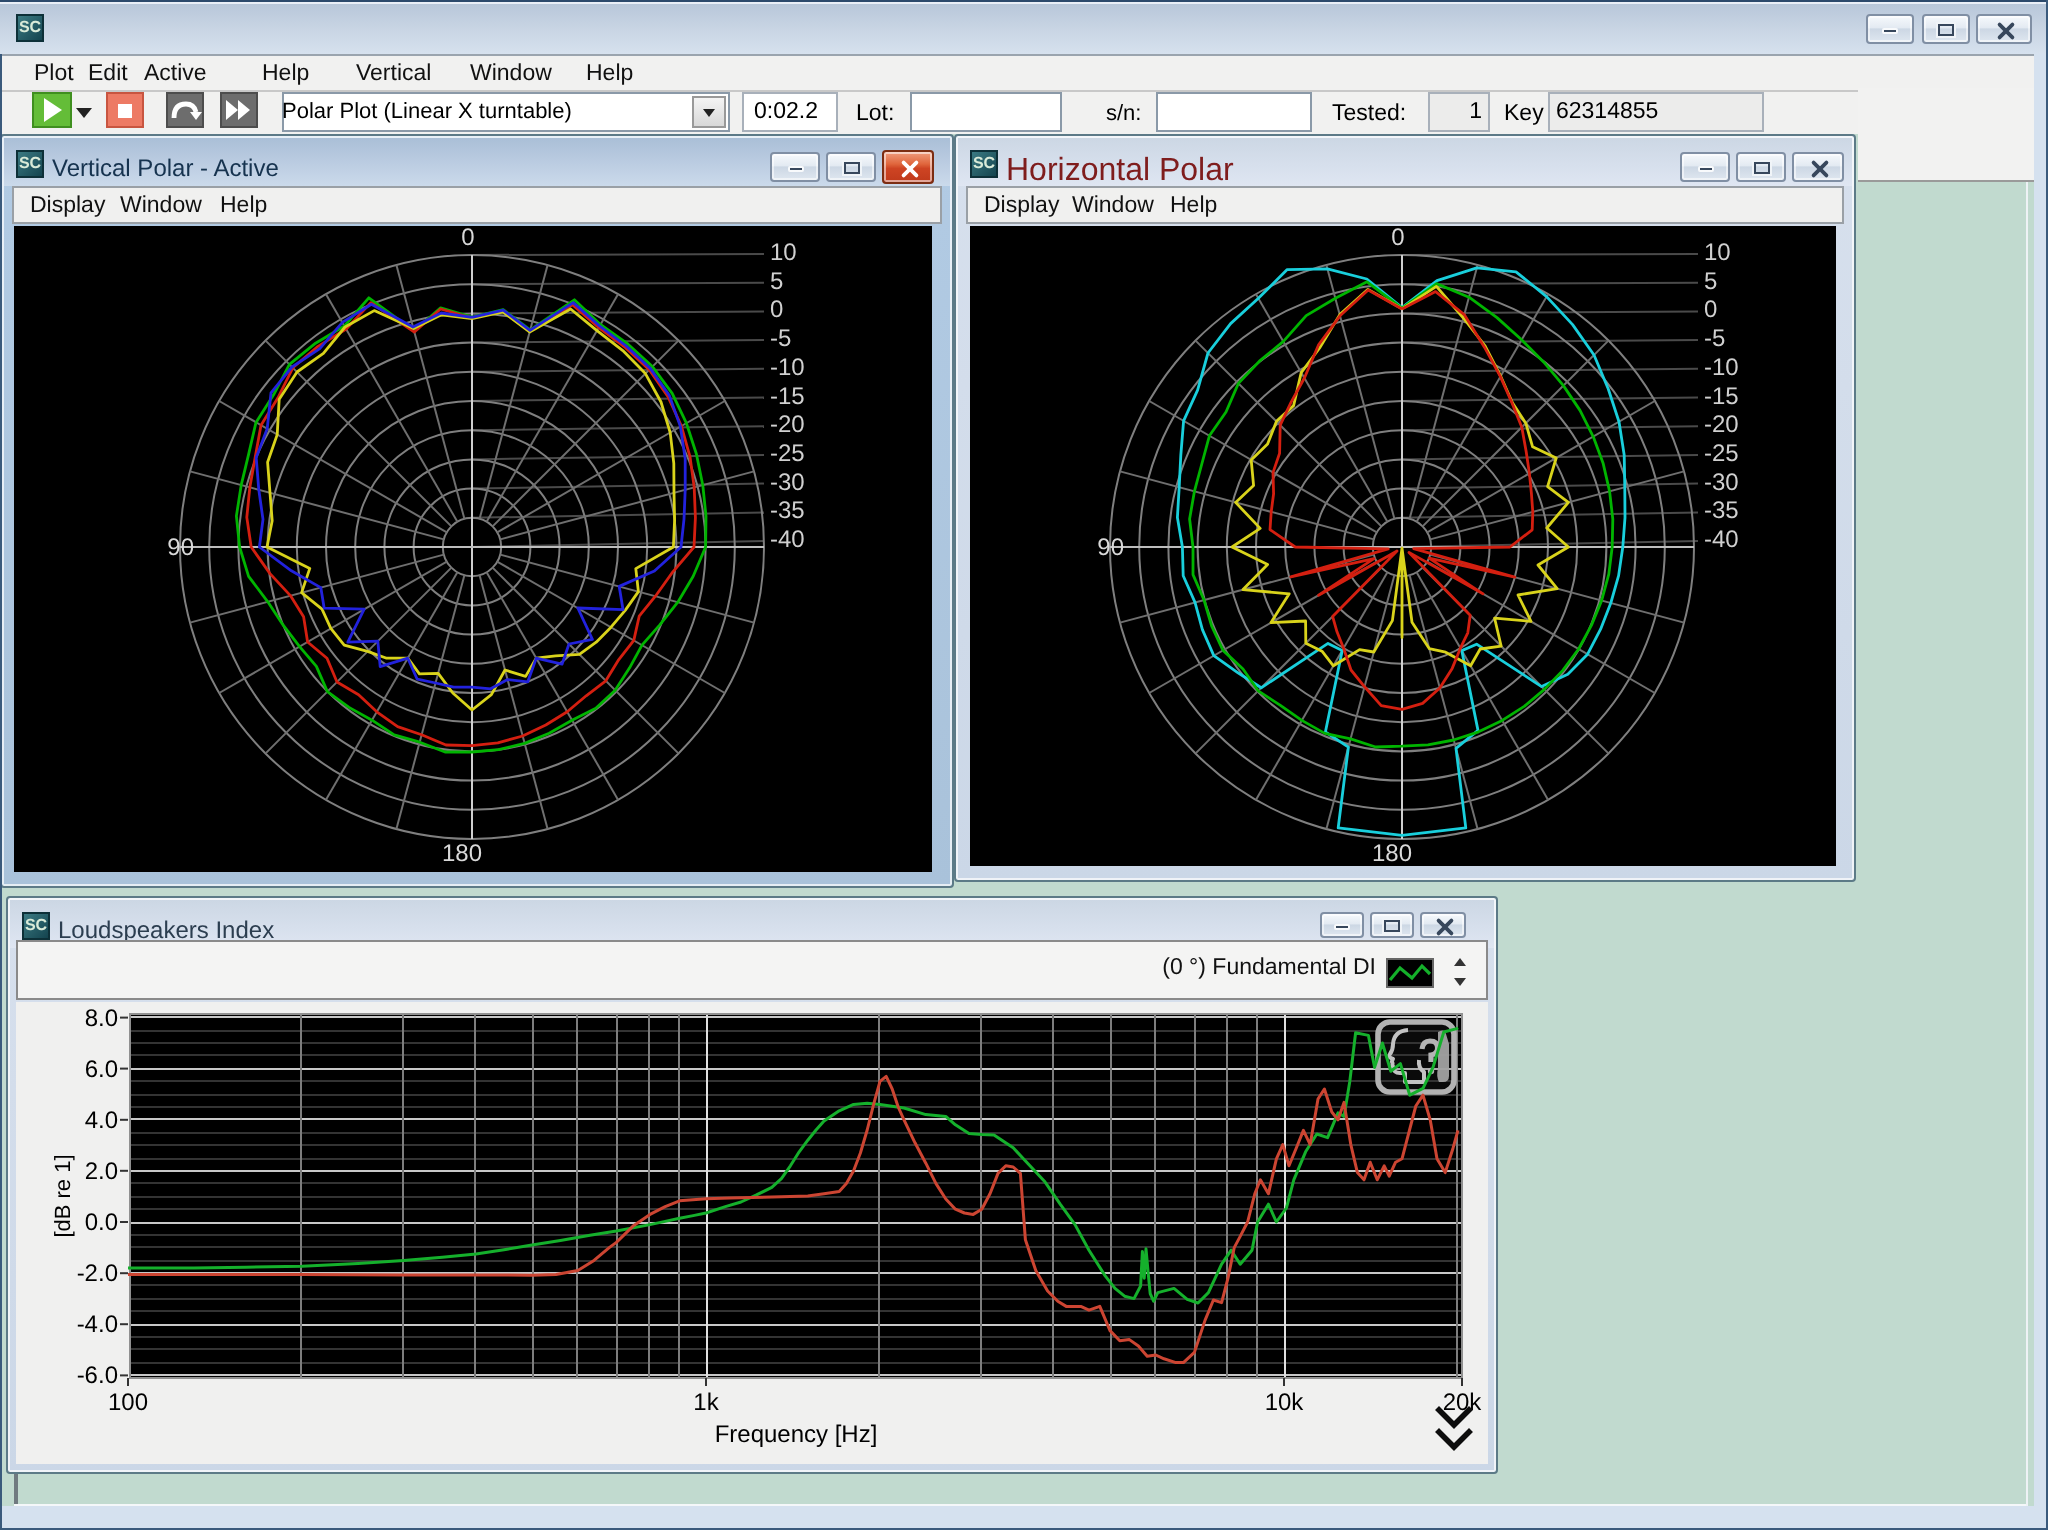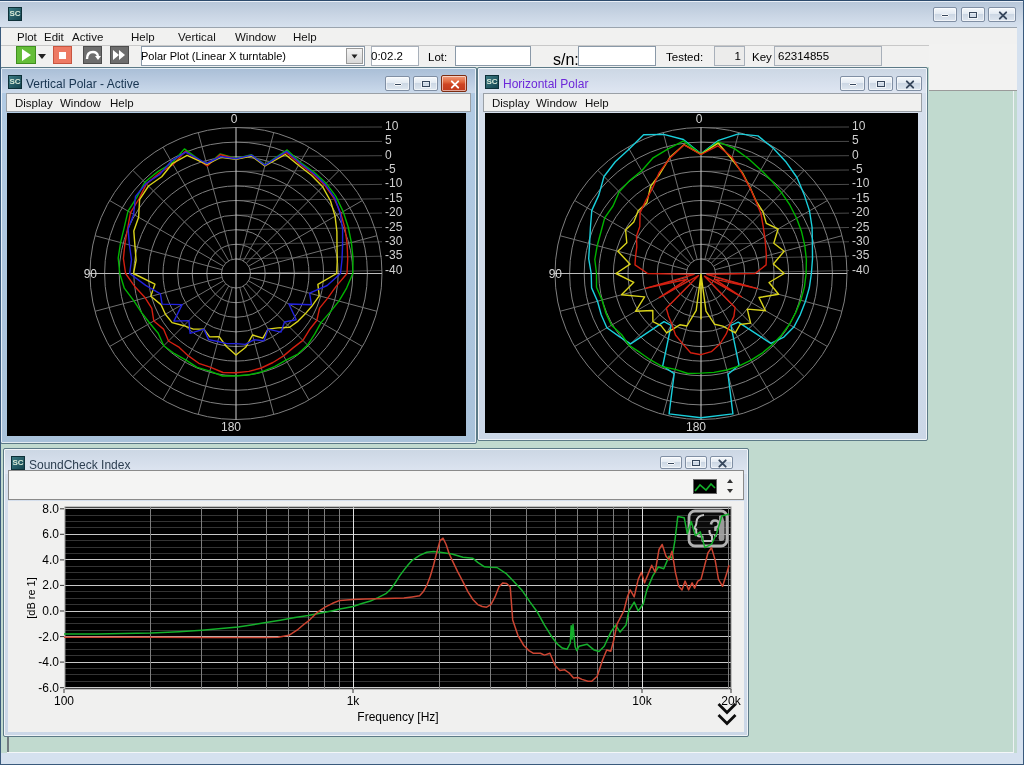--- a/index.html
+++ b/index.html
@@ -46,24 +46,24 @@
 <div style="position:absolute;left:110px;top:46px;width:19px;height:18px;background:#6d6d6d;border:1px solid #4d4d4d"><svg width="17" height="16">
         <path d="M2 3 L8 8 L2 13 Z" fill="#fff"></path>
         <path d="M8 3 L14 8 L8 13 Z" fill="#fff"></path>
       </svg></div>
 <div style="position:absolute;left:141px;top:46px;width:224px;height:20px;background:#fff;border:1px solid #8a99a8"></div>
 <div style="position:absolute;left:141px;top:50px;width:205px;font-size:11px;color:#000">Polar Plot (Linear X turntable)</div>
 <div style="position:absolute;left:346px;top:48px;width:17px;height:16px;background:linear-gradient(#f4f4f4,#d8d8d8);border:1px solid #999"><svg width="15" height="14">
         <path d="M4.5 5.5 L7.5 9.5 L10.5 5.5 Z" fill="#222"></path>
       </svg></div>
 <div style="position:absolute;left:371px;top:46px;width:48px;height:20px;background:#fff;border:1px solid #a8b0ba"></div>
-<div style="position:absolute;left:371px;top:50px;width:44px;text-align:left;font-size:11.5px;color:#000">0:02.2</div>
+<div style="position:absolute;left:371px;top:50px;width:44px;text-align:center;font-size:11.5px;color:#000">0:02.2</div>
 <div style="position:absolute;left:428px;top:51px;font-size:11.5px;color:#000">Lot:</div>
 <div style="position:absolute;left:455px;top:46px;width:76px;height:20px;background:#fff;border:1px solid #8a99a8"></div>
-<div style="position:absolute;left:553px;top:51px;font-size:16px;color:#000">s/n:</div>
+<div style="position:absolute;left:553px;top:51px;font-size:11px;color:#000">s/n:</div>
 <div style="position:absolute;left:578px;top:46px;width:78px;height:20px;background:#fff;border:1px solid #8a99a8"></div>
 <div style="position:absolute;left:666px;top:51px;font-size:11.5px;color:#000">Tested:</div>
 <div style="position:absolute;left:714px;top:46px;width:31px;height:20px;background:#ececeb;border:1px solid #a8b0ba"></div>
 <div style="position:absolute;left:714px;top:50px;width:27px;text-align:right;font-size:11.5px;color:#000">1</div>
 <div style="position:absolute;left:752px;top:51px;font-size:11.5px;color:#000">Key</div>
 <div style="position:absolute;left:774px;top:46px;width:108px;height:20px;background:#ececeb;border:1px solid #a8b0ba"></div>
 <div style="position:absolute;left:778px;top:50px;font-size:11.5px;color:#000">62314855</div>
 <div style="position:absolute;left:0px;top:67px;width:477px;height:377px;background:linear-gradient(#b2cbe4,#a9c2da);border:1px solid #5c7a87;border-radius:2px;box-shadow:inset 0 0 0 1px rgba(255,255,255,0.7)"></div>
     <div style="position:absolute;left:2px;top:69px;width:473px;height:24px;background:linear-gradient(#aabfd7,#bccde2 55%,#cbdaeb)"></div>
     <div style="position:absolute;left:8px;top:75px;width:14px;height:14px;background:linear-gradient(135deg,#3b7a82,#14444f);border:1px solid #0d3038;color:#d9ead8;font:bold 8px/12px 'Liberation Sans',sans-serif;text-align:center">SC</div>
@@ -145,21 +145,21 @@
         <text x="378" y="160.5" fill="#d0d0d0" font-size="12" font-family="Liberation Sans, sans-serif">-40</text>
         <polyline points="229.0,45.5 244.6,41.8 258.1,51.9 280.2,36.9 293.2,49.2 306.9,59.0 319.2,70.3 329.1,83.7 336.2,98.6 341.2,114.0 344.4,129.6 346.0,145.1 345.8,160.5 339.6,175.1 331.9,188.1 322.9,199.4 314.0,209.6 307.8,220.9 300.6,232.1 290.9,241.1 279.0,247.1 267.6,253.6 255.3,258.7 242.3,261.8 229.0,263.0 215.5,263.0 202.9,258.1 190.1,254.4 179.0,247.1 167.5,240.7 156.7,232.8 151.2,220.2 142.8,210.3 134.6,199.6 126.9,187.9 117.3,175.2 112.8,160.5 111.2,145.0 113.6,129.6 117.3,114.2 121.0,98.2 129.8,84.4 137.7,69.2 150.8,58.6 165.2,50.0 177.4,35.9 200.1,52.5 213.3,40.9 229.0,45.5" fill="none" stroke="#00b400" stroke-width="1.4" stroke-linejoin="round"></polyline>
         <polyline points="229.0,46.0 244.6,42.4 257.9,52.5 279.2,39.4 292.4,50.8 305.6,60.7 317.6,71.9 327.0,85.3 333.7,100.1 338.0,115.4 340.1,130.7 340.7,145.8 340.0,160.5 328.9,173.6 320.7,185.1 312.6,195.1 309.9,207.2 302.4,216.8 295.9,227.4 286.1,234.9 276.6,242.9 265.9,249.5 254.3,255.0 241.9,258.4 229.0,259.8 216.0,259.5 203.8,254.4 191.8,250.3 181.4,242.9 172.3,234.4 161.5,228.0 156.5,216.1 146.8,208.0 144.8,195.4 138.2,184.8 128.0,173.8 118.6,160.5 116.4,145.7 117.9,130.7 120.6,115.6 123.5,99.6 131.9,86.0 139.4,70.9 152.0,60.2 166.1,51.5 178.4,38.3 200.2,53.0 213.3,41.5 229.0,46.0" fill="none" stroke="#d41f10" stroke-width="1.4" stroke-linejoin="round"></polyline>
         <polyline points="229.0,46.3 244.5,43.0 257.8,53.0 278.3,41.5 291.5,52.3 304.4,62.3 315.7,73.8 323.5,88.0 328.1,103.3 329.9,118.7 330.0,133.4 330.3,147.2 329.7,160.5 310.9,171.3 312.2,182.8 305.6,192.2 298.5,200.6 291.1,208.1 282.7,214.2 270.8,214.9 261.1,216.1 255.8,225.2 245.5,222.0 238.7,234.3 229.0,242.0 219.4,233.5 212.1,223.7 202.7,223.9 196.9,216.1 186.3,216.1 176.8,212.7 165.1,209.6 158.4,201.2 154.0,191.6 143.8,183.3 147.9,171.2 126.5,160.5 129.1,147.4 128.0,133.4 126.8,118.1 131.6,104.3 132.6,86.6 141.5,73.0 154.7,63.7 165.5,50.5 180.1,42.3 199.8,51.3 213.7,44.4 229.0,46.3" fill="none" stroke="#d9d31b" stroke-width="1.4" stroke-linejoin="round"></polyline>
         <polyline points="229.0,45.7 244.6,42.1 258.0,52.2 279.6,38.3 292.8,50.0 306.1,60.0 318.2,71.3 327.7,84.8 333.2,100.3 335.6,116.4 335.6,131.9 335.0,146.6 333.5,160.5 320.2,172.5 302.6,180.2 304.5,191.8 281.9,191.0 289.2,206.7 277.5,209.0 274.0,219.1 261.1,216.1 256.9,227.9 246.8,226.8 238.3,231.4 229.0,230.6 219.8,230.6 210.8,228.5 201.6,226.6 196.9,216.1 183.1,220.3 181.9,207.6 166.9,208.1 175.1,191.6 155.1,191.1 153.4,180.8 138.7,172.4 122.7,160.5 124.5,146.7 122.4,131.9 121.1,115.8 126.6,101.4 128.5,83.4 139.0,70.5 152.9,61.3 164.2,48.2 178.7,39.1 199.5,50.5 213.6,43.5 229.0,45.7" fill="none" stroke="#2222dd" stroke-width="1.4" stroke-linejoin="round"></polyline>
       </svg>
     </div>
 <div style="position:absolute;left:477px;top:67px;width:451px;height:374px;background:linear-gradient(#d7e0ed,#cbd7e7);border:1px solid #5c7a87;border-radius:2px;box-shadow:inset 0 0 0 1px rgba(255,255,255,0.7)"></div>
     <div style="position:absolute;left:479px;top:69px;width:447px;height:24px;background:linear-gradient(#ccd7e4,#d6dfec 55%,#dfe6f2)"></div>
     <div style="position:absolute;left:485px;top:75px;width:14px;height:14px;background:linear-gradient(135deg,#3b7a82,#14444f);border:1px solid #0d3038;color:#d9ead8;font:bold 8px/12px 'Liberation Sans',sans-serif;text-align:center">SC</div>
-    <div style="position:absolute;left:503px;top:77px;font-size:12px;color:#6d28d9">Horizontal Polar</div>
+    <div style="position:absolute;left:503px;top:77px;font-size:16px;color:#7f1d1d">Horizontal Polar</div>
 <div style="position:absolute;left:840px;top:76px;width:25px;height:15px;background:linear-gradient(#f6f9fc,#e3eaf2 45%,#ccd7e4 50%,#dfe7f0);border:1px solid #808fa4;border-radius:2px;box-shadow:inset 0 0 0 1px rgba(255,255,255,0.55)">
       <div style="position:absolute;left:50%;top:50%;width:8px;height:3px;margin-left:-4px;margin-top:-1px;background:#37475c;border:1px solid #f8fafc;border-radius:1px"></div>
     </div>
 <div style="position:absolute;left:868px;top:76px;width:25px;height:15px;background:linear-gradient(#f6f9fc,#e3eaf2 45%,#ccd7e4 50%,#dfe7f0);border:1px solid #808fa4;border-radius:2px;box-shadow:inset 0 0 0 1px rgba(255,255,255,0.55)">
       <div style="position:absolute;left:50%;top:50%;width:8px;height:6px;margin-left:-4px;margin-top:-3px;border:1.5px solid #37475c;outline:1px solid #f0f4f8;background:transparent"></div>
     </div>
 <div style="position:absolute;left:896px;top:76px;width:26px;height:15px;background:linear-gradient(#f6f9fc,#e3eaf2 45%,#ccd7e4 50%,#dfe7f0);border:1px solid #808fa4;border-radius:2px;box-shadow:inset 0 0 0 1px rgba(255,255,255,0.55)">
       <svg width="26" height="15" style="position:absolute;left:0;top:0">
         <path d="M9.8 4.3 L16.2 10.7 M16.2 4.3 L9.8 10.7" stroke="#37475c" stroke-width="1.9" stroke-linecap="round"></path>
       </svg>
@@ -230,33 +230,34 @@
         <text x="367" y="160.5" fill="#d0d0d0" font-size="12" font-family="Liberation Sans, sans-serif">-40</text>
         <polyline points="216.0,40.8 233.5,27.3 253.4,20.9 273.0,22.9 288.3,35.3 301.3,49.3 312.0,64.5 319.1,81.4 324.5,97.9 327.1,114.5 327.4,130.6 327.5,145.8 326.4,160.5 324.3,174.8 320.4,188.5 315.3,201.6 308.8,214.1 298.9,224.1 285.8,230.3 253.3,209.1 245.9,212.3 254.0,252.2 243.0,261.2 247.9,300.9 216.0,304.7 184.1,300.9 189.2,260.6 177.7,253.0 186.1,212.3 179.0,208.7 145.6,230.9 134.0,223.4 121.9,214.8 116.2,201.8 112.5,188.2 106.6,174.9 106.2,160.5 103.7,145.7 104.6,130.6 105.4,114.7 106.8,97.4 113.8,82.1 119.0,63.5 130.3,48.8 144.2,36.1 158.6,21.8 178.7,21.4 198.4,26.5 216.0,40.8" fill="none" stroke="#19cfdc" stroke-width="1.4" stroke-linejoin="round"></polyline>
         <polyline points="216.0,41.1 233.3,28.8 249.5,35.6 263.5,45.8 275.8,56.9 286.9,68.1 296.7,79.8 305.0,92.2 311.6,105.3 316.6,118.8 319.8,132.7 321.4,146.6 321.1,160.5 319.4,174.1 315.8,187.3 310.7,199.7 304.3,211.5 296.4,222.2 287.2,231.7 277.1,240.2 266.1,247.2 254.3,252.9 241.8,257.0 229.0,259.4 216.0,260.1 202.8,260.5 190.3,256.4 177.4,253.7 165.9,247.2 155.2,239.7 144.1,232.4 136.5,221.5 126.5,212.2 120.8,199.9 117.0,187.0 111.5,174.3 111.5,160.5 109.8,146.5 112.2,132.7 115.9,119.0 119.7,104.9 128.0,93.0 134.2,78.7 144.7,67.6 156.7,57.7 168.1,44.8 182.7,36.1 198.5,27.9 216.0,41.1" fill="none" stroke="#00b400" stroke-width="1.4" stroke-linejoin="round"></polyline>
         <polyline points="216.0,41.4 233.2,30.2 246.7,46.0 257.6,60.1 265.3,75.0 271.3,88.5 277.9,98.6 281.3,110.4 293.1,116.0 288.8,130.3 299.2,138.2 288.4,151.0 299.2,160.5 284.0,169.5 293.6,181.3 274.0,184.5 280.5,197.7 262.3,196.1 265.6,210.1 255.1,211.5 250.3,219.9 237.8,213.1 229.6,211.3 221.0,198.1 216.0,161.1 216.0,205.8 216.0,161.1 211.2,197.3 201.9,213.0 194.8,211.8 181.7,219.9 176.0,212.6 167.9,208.6 167.8,197.5 150.5,198.3 159.6,183.9 136.5,181.8 148.8,169.3 131.0,160.5 145.1,151.2 132.8,138.2 141.8,129.8 140.6,117.0 148.8,109.0 153.2,97.7 161.8,89.8 165.6,73.3 174.8,61.0 184.9,44.3 199.0,31.7 216.0,41.4" fill="none" stroke="#d9d31b" stroke-width="1.4" stroke-linejoin="round"></polyline>
         <polyline points="216.0,41.5 232.8,32.8 247.1,44.3 257.3,60.7 265.2,75.3 271.1,88.7 275.9,100.6 278.1,112.9 279.7,123.7 280.7,133.7 281.4,143.0 281.1,151.9 270.0,160.5 221.8,161.3 272.4,175.6 229.5,166.1 256.5,183.9 219.5,163.2 250.1,194.6 248.9,203.4 245.2,211.1 241.1,221.2 234.9,231.0 226.3,238.7 216.0,241.7 205.6,239.8 197.3,230.4 190.5,222.0 186.8,211.1 183.5,202.9 181.3,195.2 213.5,162.5 174.3,184.6 202.0,166.3 160.4,175.4 209.1,161.4 162.6,160.5 150.0,151.8 150.6,143.0 151.8,133.9 151.5,123.3 154.8,113.6 155.1,99.6 160.5,88.2 167.2,76.0 174.2,59.6 185.0,44.9 199.1,32.0 216.0,41.5" fill="none" stroke="#d41f10" stroke-width="1.4" stroke-linejoin="round"></polyline>
       </svg>
     </div>
 <div style="position:absolute;left:3px;top:448px;width:746px;height:289px;background:linear-gradient(#d7e0ed,#cbd7e7);border:1px solid #5c7a87;border-radius:2px;box-shadow:inset 0 0 0 1px rgba(255,255,255,0.7)"></div>
     <div style="position:absolute;left:5px;top:450px;width:742px;height:24px;background:linear-gradient(#ccd7e4,#d6dfec 55%,#dfe6f2)"></div>
     <div style="position:absolute;left:11px;top:456px;width:14px;height:14px;background:linear-gradient(135deg,#3b7a82,#14444f);border:1px solid #0d3038;color:#d9ead8;font:bold 8px/12px 'Liberation Sans',sans-serif;text-align:center">SC</div>
-    <div style="position:absolute;left:29px;top:458px;font-size:12px;color:#2c3e50">SoundCheck Index</div>
+    <div style="position:absolute;left:29px;top:458px;font-size:12px;color:#2c3e50">Loudspeakers Index</div>
 <div style="position:absolute;left:660px;top:456px;width:22px;height:13px;background:linear-gradient(#f6f9fc,#e3eaf2 45%,#ccd7e4 50%,#dfe7f0);border:1px solid #808fa4;border-radius:2px;box-shadow:inset 0 0 0 1px rgba(255,255,255,0.55)">
       <div style="position:absolute;left:50%;top:50%;width:8px;height:3px;margin-left:-4px;margin-top:-1px;background:#37475c;border:1px solid #f8fafc;border-radius:1px"></div>
     </div>
 <div style="position:absolute;left:685px;top:456px;width:22px;height:13px;background:linear-gradient(#f6f9fc,#e3eaf2 45%,#ccd7e4 50%,#dfe7f0);border:1px solid #808fa4;border-radius:2px;box-shadow:inset 0 0 0 1px rgba(255,255,255,0.55)">
       <div style="position:absolute;left:50%;top:50%;width:8px;height:6px;margin-left:-4px;margin-top:-3px;border:1.5px solid #37475c;outline:1px solid #f0f4f8;background:transparent"></div>
     </div>
 <div style="position:absolute;left:710px;top:456px;width:23px;height:13px;background:linear-gradient(#f6f9fc,#e3eaf2 45%,#ccd7e4 50%,#dfe7f0);border:1px solid #808fa4;border-radius:2px;box-shadow:inset 0 0 0 1px rgba(255,255,255,0.55)">
       <svg width="23" height="13" style="position:absolute;left:0;top:0">
         <path d="M8.3 3.3 L14.7 9.7 M14.7 3.3 L8.3 9.7" stroke="#37475c" stroke-width="1.9" stroke-linecap="round"></path>
       </svg>
     </div>
 <div style="position:absolute;left:8px;top:470px;width:736px;height:30px;background:#f4f4f3;border:1px solid #8a8a8a"></div>
+<div style="position:absolute;left:383px;top:478px;width:305px;text-align:right;font-size:11.5px;color:#111">(0 °) Fundamental DI</div>
 <div style="position:absolute;left:693px;top:479px;width:24px;height:15px;background:#000;border:1px solid #666"><svg width="22" height="13">
         <path d="M1 10 L6 4 L12 9 L17 3 L21 7" fill="none" stroke="#14b02a" stroke-width="1.6"></path>
       </svg></div>
 <svg width="10" height="18" style="position:absolute;left:725px;top:477px">
       <path d="M2 6 L5 2 L8 6 Z" fill="#333"></path>
       <path d="M2 12 L5 16 L8 12 Z" fill="#333"></path>
     </svg>
 <div style="position:absolute;left:8px;top:501px;width:736px;height:231px;background:#f0f0ef"></div>
 <div style="position:absolute;left:3px;top:448px;width:746px;height:289px">
       <svg width="741" height="230" viewBox="0 0 741 230" style="position:absolute;left:0;top:53px">

